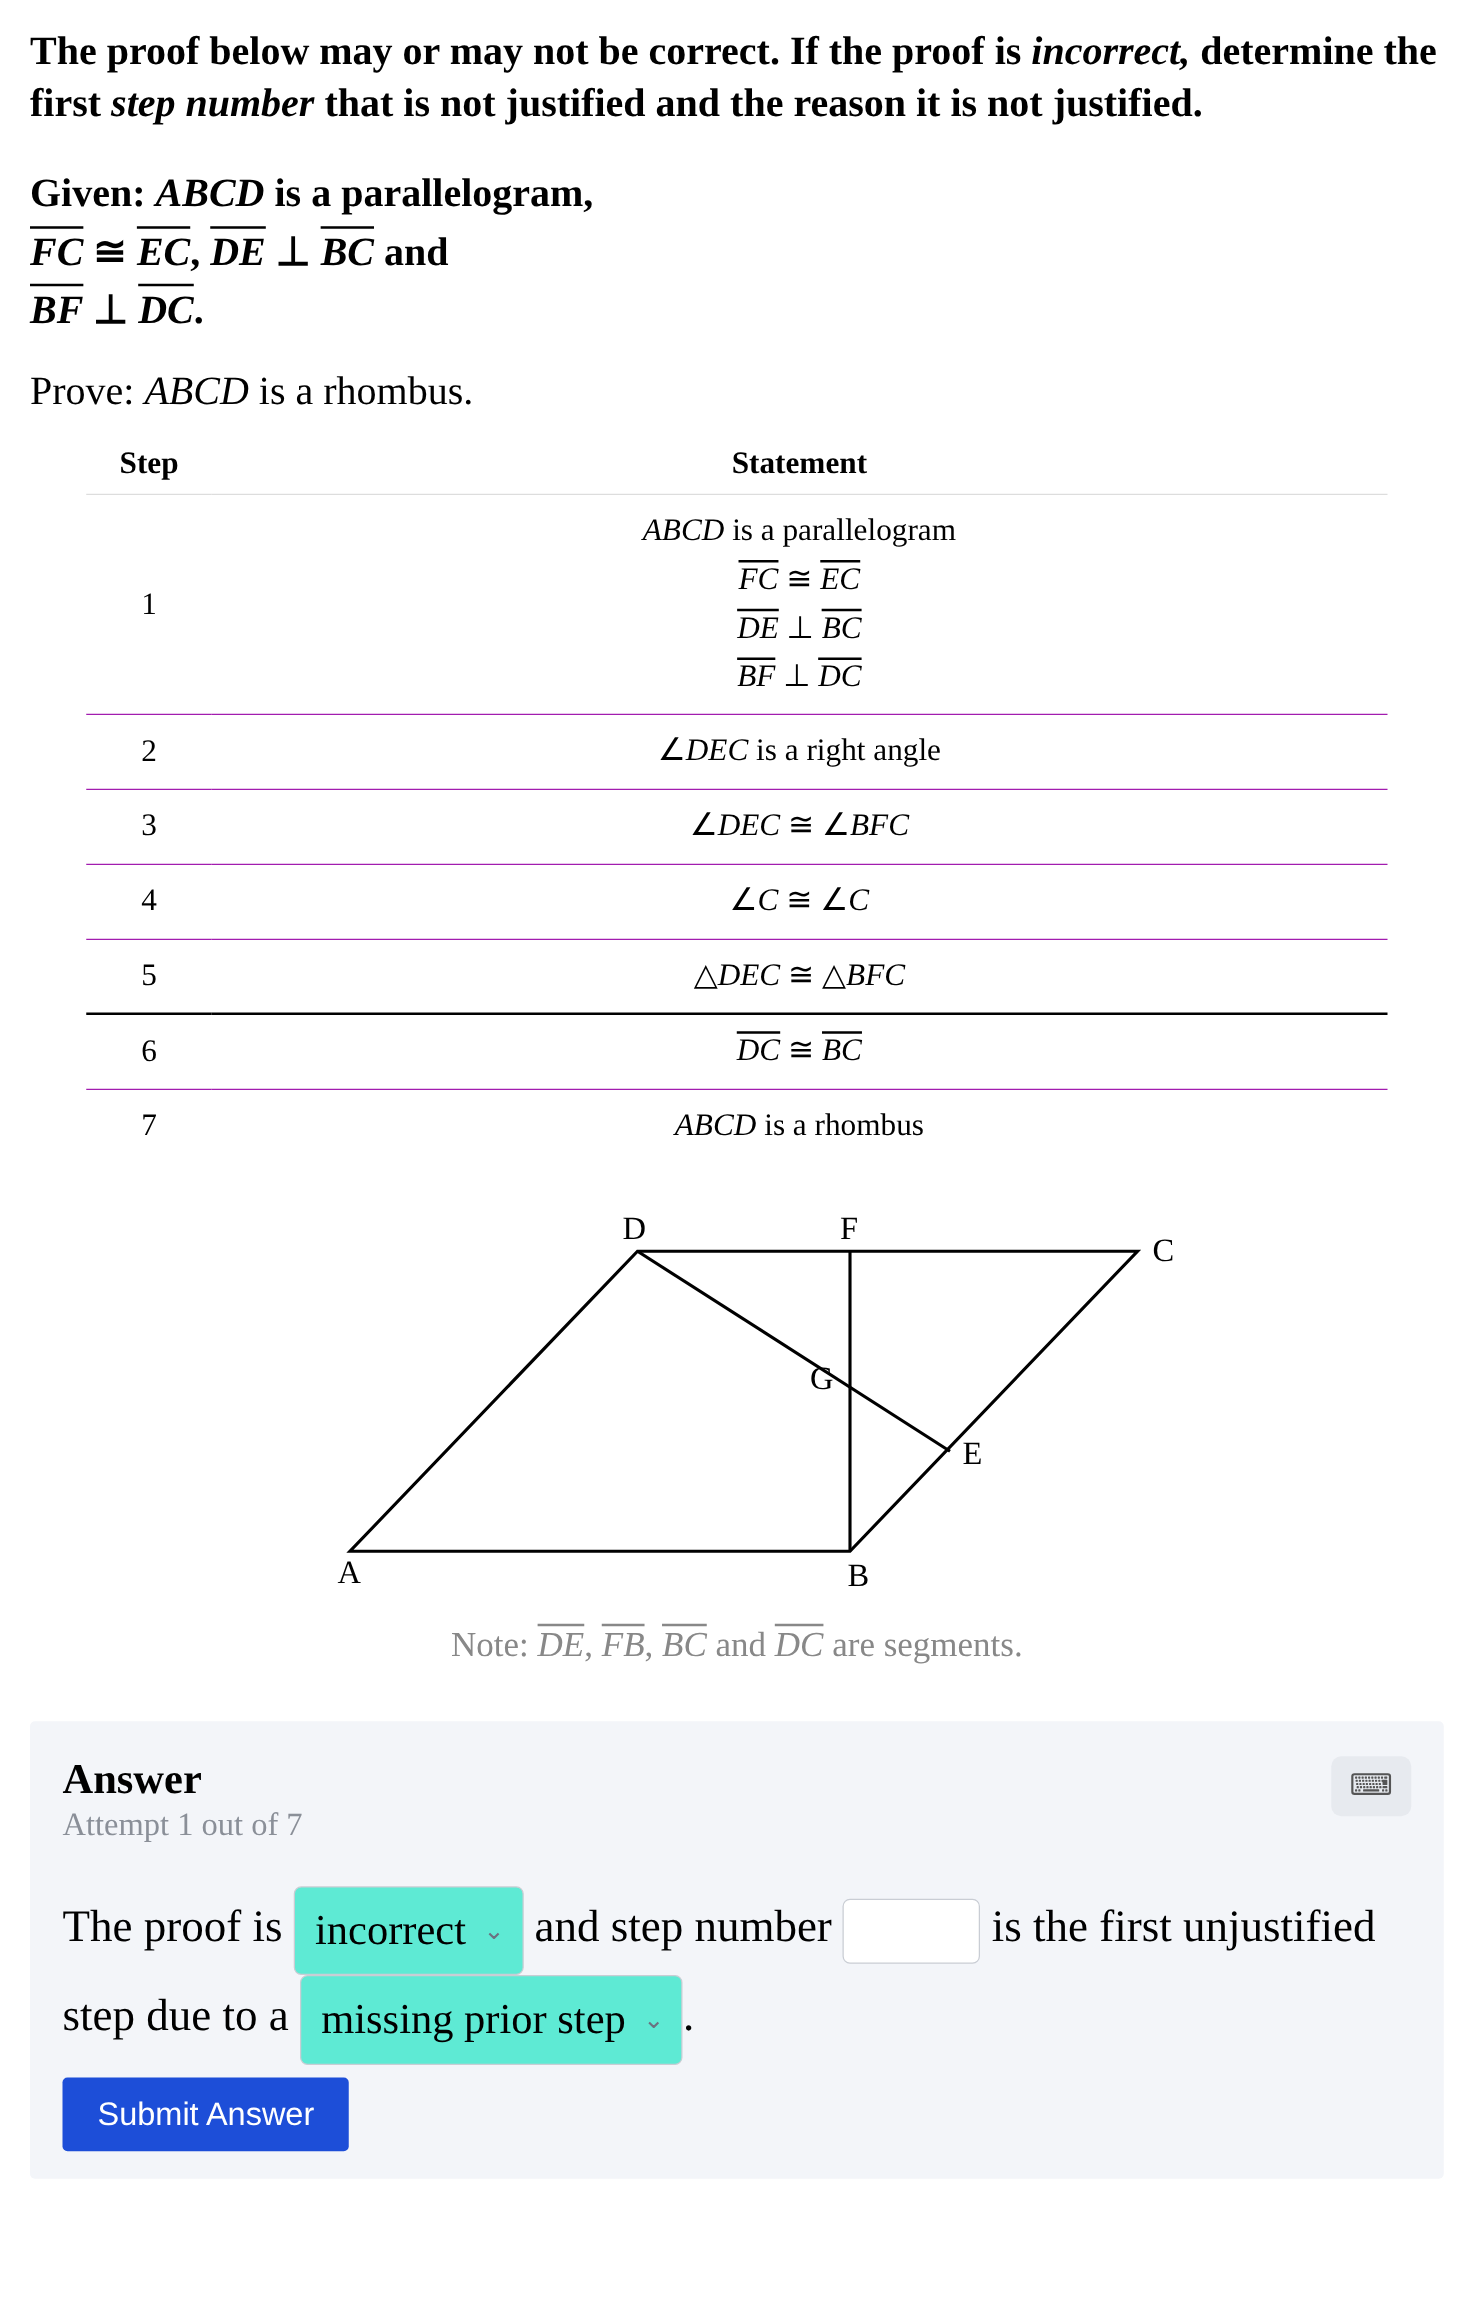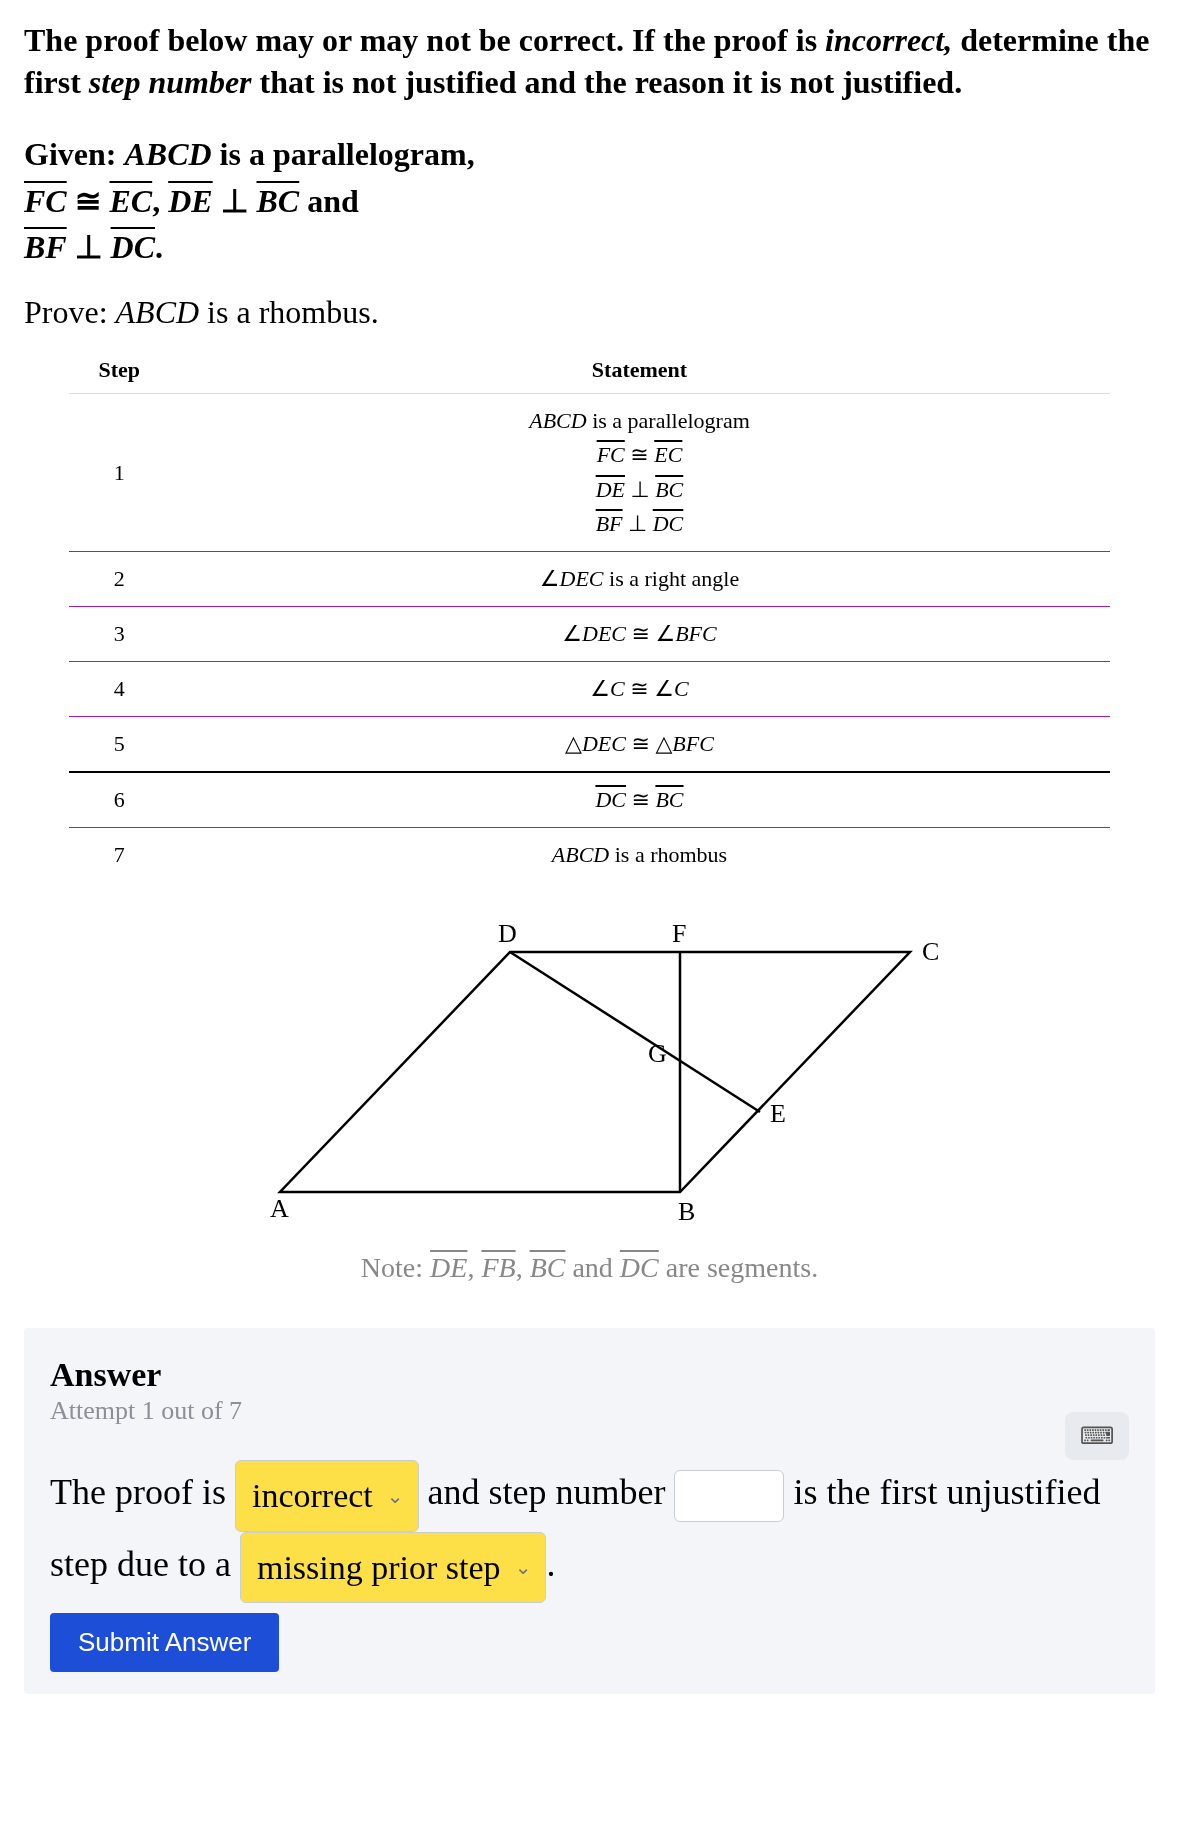--- a/index.html
+++ b/index.html
@@ -31,21 +31,21 @@
     font-style: italic;
   }
   .prove-block {
     font-size: 32px;
     margin-bottom: 16px;
   }
   table.proof {
     border-collapse: collapse;
     width: 92%;
     margin: 0 auto 30px auto;
-    font-size: 22px;
+    font-size: 25px;
   }
   table.proof th {
     font-weight: bold;
     padding: 10px 8px;
     border-bottom: 1px solid #ddd;
   }
   table.proof th.step-col { width: 100px; text-align: center; }
   table.proof th.stmt-col { text-align: center; }
   table.proof td {
     padding: 10px 8px;
@@ -73,21 +73,21 @@
     margin-bottom: 44px;
   }
   .answer-panel {
     background: #f3f5f9;
     border-radius: 4px;
     padding: 28px 26px 22px 26px;
   }
   .answer-head-row {
     display:flex;
     justify-content: space-between;
-    align-items: flex-end;
+    align-items: flex-start;
     font-family: Liberation Serif, serif;
   }
   .answer-title {
     font-weight: bold;
     font-size: 34px;
   }
   .attempt {
     color: #8a8f98;
     font-size: 26px;
     margin-top: 2px;
@@ -104,21 +104,21 @@
   .answer-body {
     font-size: 36px;
     line-height: 1.8;
     font-family: Georgia, serif;
   }
   .select-box {
     display:inline-flex;
     align-items:center;
     border:1px solid #c9cdd4;
     border-radius:6px;
-    background:#fde047;
+    background:#5eead4;
     padding: 4px 14px 4px 16px;
     font-size: 34px;
     gap: 14px;
     vertical-align: middle;
   }
   .select-box .chev {
     font-size: 20px; color:#6b7280;
   }
   .num-input {
     display:inline-block;

